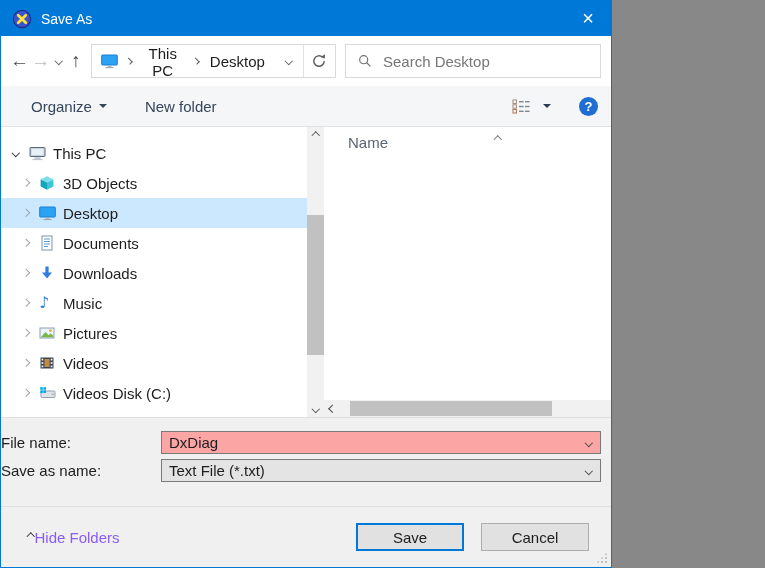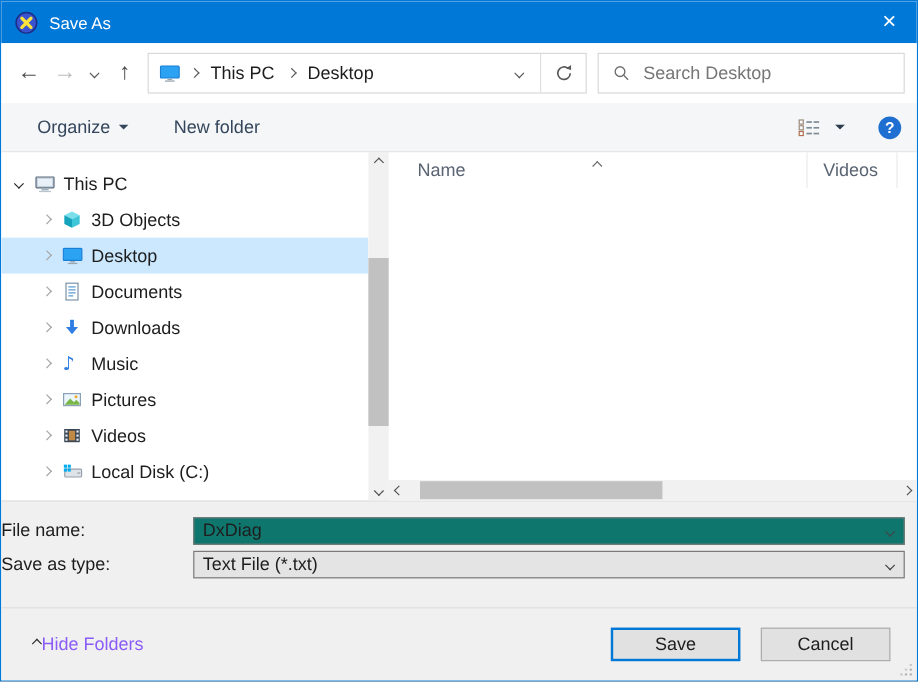--- a/index.html
+++ b/index.html
@@ -1,18 +1,18 @@
 <!DOCTYPE html>
 <html><head>
 <meta charset="utf-8">
 <style>
   * { box-sizing: border-box; }
   html,body { margin:0; padding:0; background:#888; }
   .window {
-    width:765px; height:568px; border:1px solid #0078d7; background:#fff;
+    width:612px; height:568px; border:1px solid #0078d7; background:#fff;
     display:flex; flex-direction:column;
     font-family:"Liberation Sans","DejaVu Sans",sans-serif; font-size:15px; color:#1d1d1d;
     position:relative; overflow:hidden;
   }
   
   .titlebar { flex:0 0 35px; background:#0078d7; display:flex; align-items:center; }
   .app-icon { margin-left:11px; width:20px; height:20px; flex:0 0 20px; }
   .title-text { color:#fff; margin-left:9px; font-size:14px; }
   .close-btn { margin-left:auto; width:46px; height:35px; display:flex; align-items:center; justify-content:center;
     color:#fff; font-size:20px; background:none; border:none; cursor:default; }
@@ -46,21 +46,21 @@
   .caret-down { width:0; height:0; border-left:4px solid transparent; border-right:4px solid transparent; border-top:4.5px solid #34465c; display:inline-block; }
   .newfolder-btn { margin-left:38px; }
   .tool-right { margin-left:auto; display:flex; align-items:center; }
   .view-btn { border:none; background:none; display:flex; align-items:center; gap:12px; padding:0; margin-right:28px; }
   .help-btn { border:none; background:#1e6fd1; color:#fff; width:19px; height:19px; border-radius:50%;
     font-size:13px; font-weight:bold; display:flex; align-items:center; justify-content:center; margin-right:13px; padding:0; }
   
   .main { flex:1; display:flex; min-height:0; }
   .sidebar { flex:0 0 306px; padding-top:11px; overflow:hidden; background:#fff; }
   .tree-row { display:flex; align-items:center; height:30px; padding-left:7px; cursor:default; }
-  .tree-row.indent { padding-left:30px; }
+  .tree-row.indent { padding-left:17px; }
   .tree-row.selected { background:#cce8ff; }
   .twisty { width:16px; flex:0 0 16px; display:flex; align-items:center; justify-content:center; color:#a6a6a6; }
   .twisty.open { color:#262626; }
   .ticon { width:17px; flex:0 0 17px; margin:0 7px 0 5px; display:flex; }
   .tlabel { white-space:nowrap; }
   .note-glyph { font-family:"DejaVu Sans",sans-serif; color:#2f7de1; font-size:16px; line-height:16px; }
   .vscroll { flex:0 0 17px; background:#f1f1f1; position:relative; }
   .vs-arrow { position:absolute; left:0; width:17px; height:17px; display:flex; align-items:center; justify-content:center; color:#505050; }
   .vs-arrow.top { top:0; } .vs-arrow.bot { bottom:0; }
   .vs-thumb { position:absolute; left:0; top:88px; width:17px; height:140px; background:#c1c1c1; }
@@ -74,21 +74,21 @@
   .hscroll { flex:0 0 17px; background:#f1f1f1; position:relative; }
   .hs-arrow { position:absolute; top:0; width:17px; height:17px; display:flex; align-items:center; justify-content:center; color:#505050; }
   .hs-arrow.left { left:0; } .hs-arrow.right { right:0; }
   .hs-thumb { position:absolute; top:1px; left:26px; width:202px; height:15px; background:#c1c1c1; }
   
   .bottom { flex:0 0 150px; background:#f0f0f0; border-top:1px solid #dfdfdf; display:flex; flex-direction:column; }
   .field-row { display:flex; align-items:center; }
   .field-row.first { margin-top:13px; }
   .field-row.second { margin-top:5px; }
   .field-label { width:152px; margin-right:8px; flex:0 0 152px; }
-  .combo { flex:1; margin-right:10px; height:23px; border:1px solid #7a7a7a; background:#0f766e; display:flex; align-items:center; }
+  .combo { flex:1; margin-right:10px; height:23px; border:1px solid #7a7a7a; background:#fca5a5; display:flex; align-items:center; }
   .combo.gray { background:#e4e4e4; }
   .combo-input { border:none; outline:none; flex:1; font:inherit; padding:0 0 0 7px; background:transparent; color:#1d1d1d; }
   .combo-text { flex:1; padding-left:7px; }
   .combo-chev { color:#444; margin-right:9px; }
   .footer { margin-top:auto; flex:0 0 61px; border-top:1px solid #dfdfdf; display:flex; align-items:center; position:relative; }
   .hidefolders-btn { border:none; background:none; font:inherit; color:#8b5cf6; margin-left:27px;
     display:flex; align-items:center; gap:1px; padding:0; }
   .hidefolders-btn .chev { color:#303030; }
   .btn-group { margin-left:auto; margin-right:22px; display:flex; gap:17px; }
   .btn { width:108px; height:28px; background:#e1e1e1; border:1px solid #adadad; font:inherit; color:#1d1d1d; }
@@ -313,21 +313,21 @@
         <span class="ticon">
           <svg width="17" height="16" viewBox="0 0 17 16">
             <rect x="2" y="6" width="14" height="6.5" rx="0.8" fill="#dfe3e8" stroke="#97a0ab"></rect>
             <rect x="12.5" y="8.5" width="2.4" height="1.4" fill="#aab3bc"></rect>
             <rect x="1.2" y="2.2" width="2.6" height="2.6" fill="#00adef"></rect>
             <rect x="4.4" y="2.2" width="2.6" height="2.6" fill="#00adef"></rect>
             <rect x="1.2" y="5.4" width="2.6" height="2.6" fill="#00adef"></rect>
             <rect x="4.4" y="5.4" width="2.6" height="2.6" fill="#00adef"></rect>
           </svg>
         </span>
-        <span class="tlabel">Local Disk (C:)</span>
+        <span class="tlabel">Videos Disk (C:)</span>
       </div>
     </div>
 
     <div class="vscroll">
       <span class="vs-arrow top">
           <span class="chev up sm"></span>
         </span>
       <span class="vs-thumb"></span>
       <span class="vs-arrow bot">
           <span class="chev down sm"></span>
@@ -359,21 +359,21 @@
 
   <div class="bottom">
     <div class="field-row first">
       <span class="field-label">File name:</span>
       <div class="combo">
         <input class="combo-input" type="text" value="DxDiag" style="">
         <span class="combo-chev chev down sm"></span>
       </div>
     </div>
     <div class="field-row second">
-      <span class="field-label">Save as type:</span>
+      <span class="field-label">Save as name:</span>
       <div class="combo gray">
         <span class="combo-text">Text File (*.txt)</span>
         <span class="combo-chev chev down sm"></span>
       </div>
     </div>
 
     <div class="footer">
       <button class="hidefolders-btn">
         <span class="chev up sm"></span>
         <span>Hide Folders</span>

